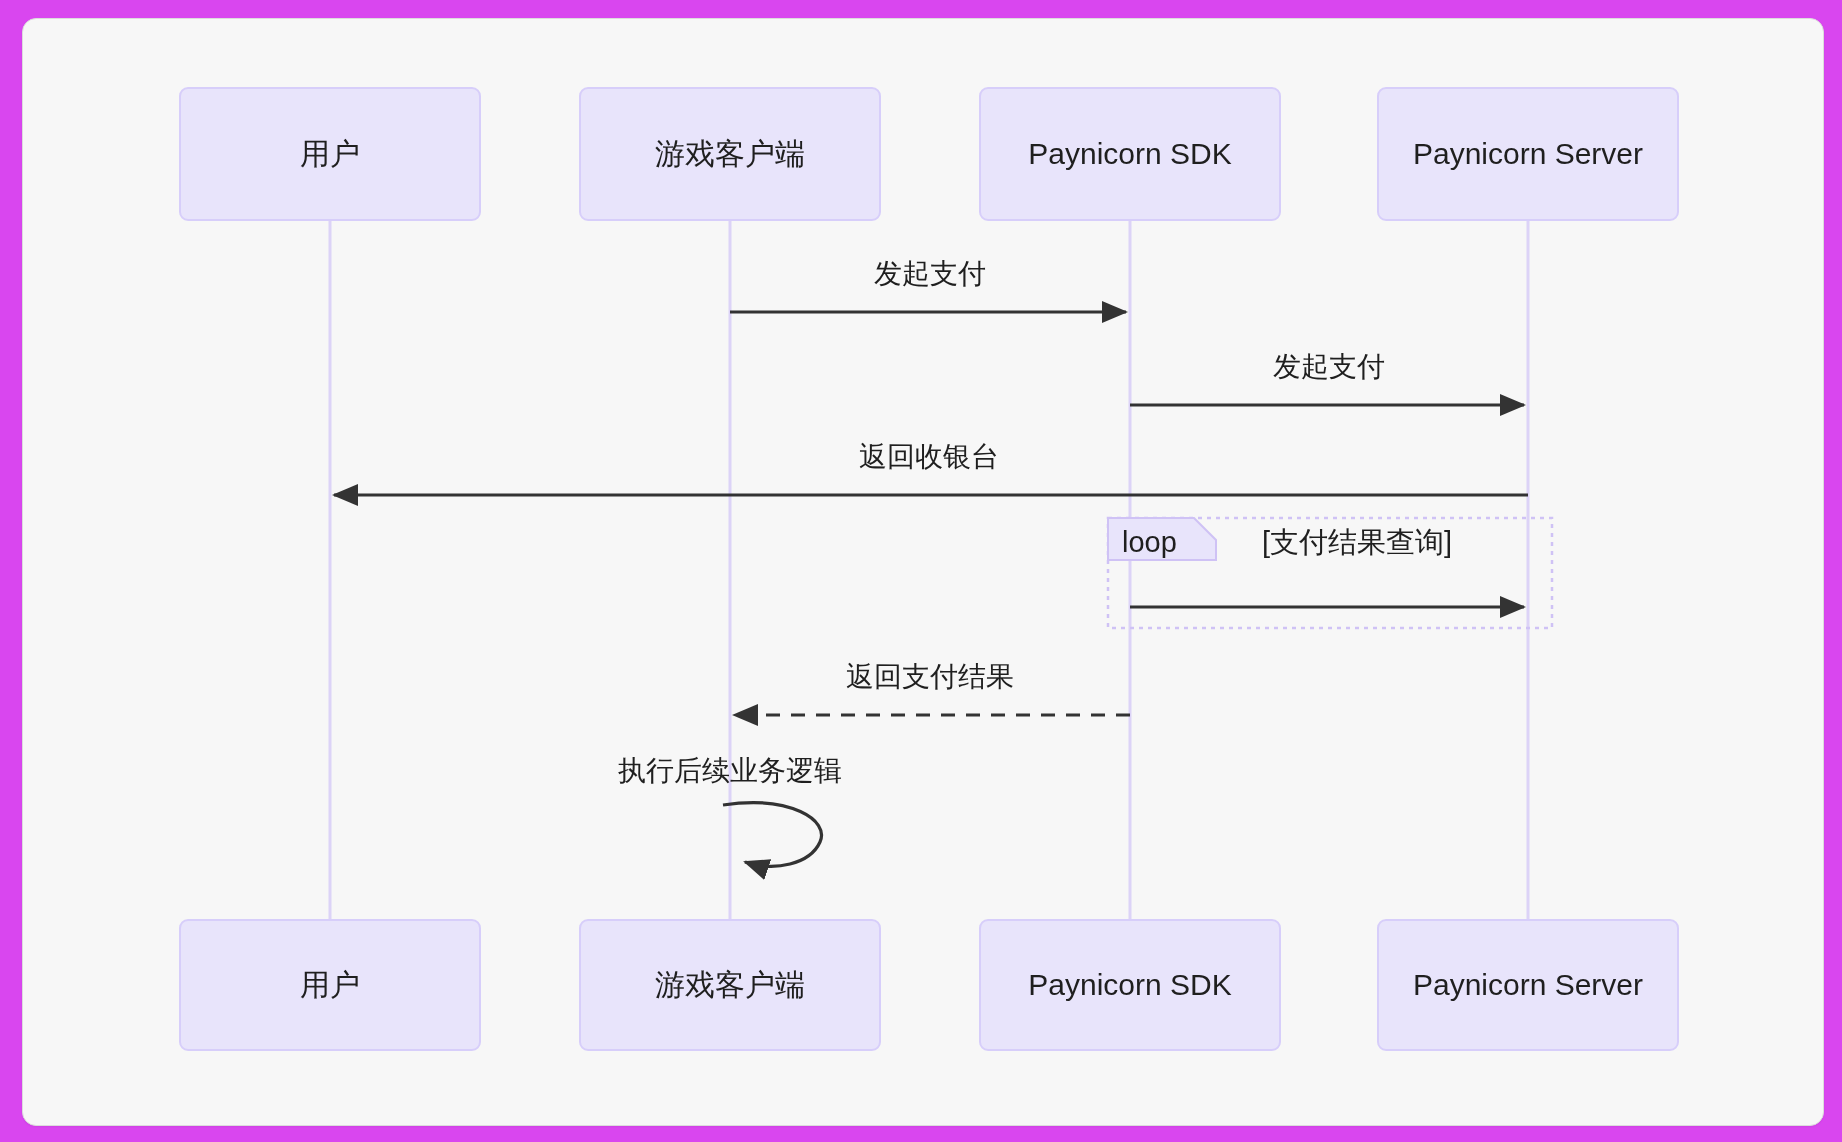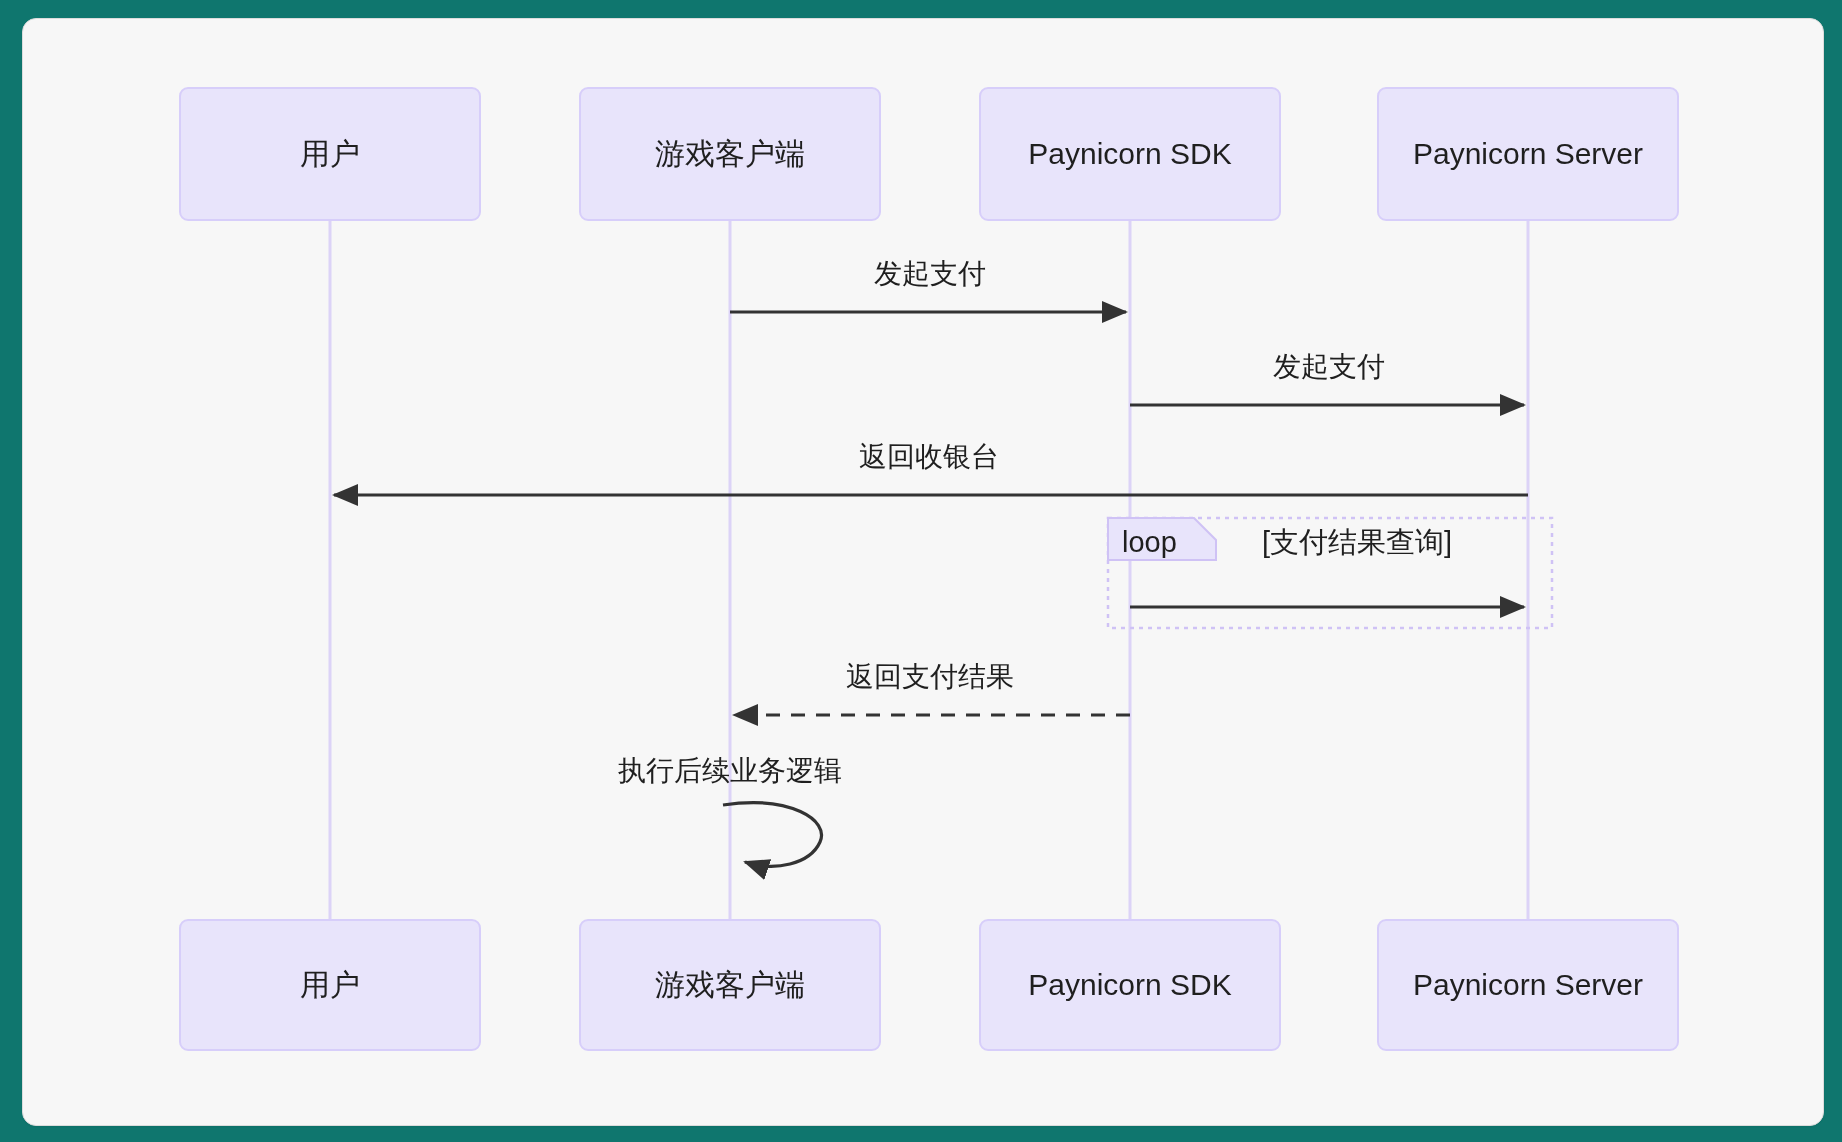--- a/index.html
+++ b/index.html
@@ -8,21 +8,21 @@
     padding: 0;
     background: #ffffff;
   }
   body {
     font-family: "Liberation Sans", "DejaVu Sans", sans-serif;
   }
   #canvas {
     position: relative;
     width: 1842px;
     height: 1142px;
-    background: #0f766e;
+    background: #d946ef;
     overflow: hidden;
   }
   #diagram-frame {
     position: absolute;
     left: 22px;
     top: 18px;
     width: 1802px;
     height: 1108px;
     background: #f7f7f7;
     border: 1px solid #dcdcdc;

